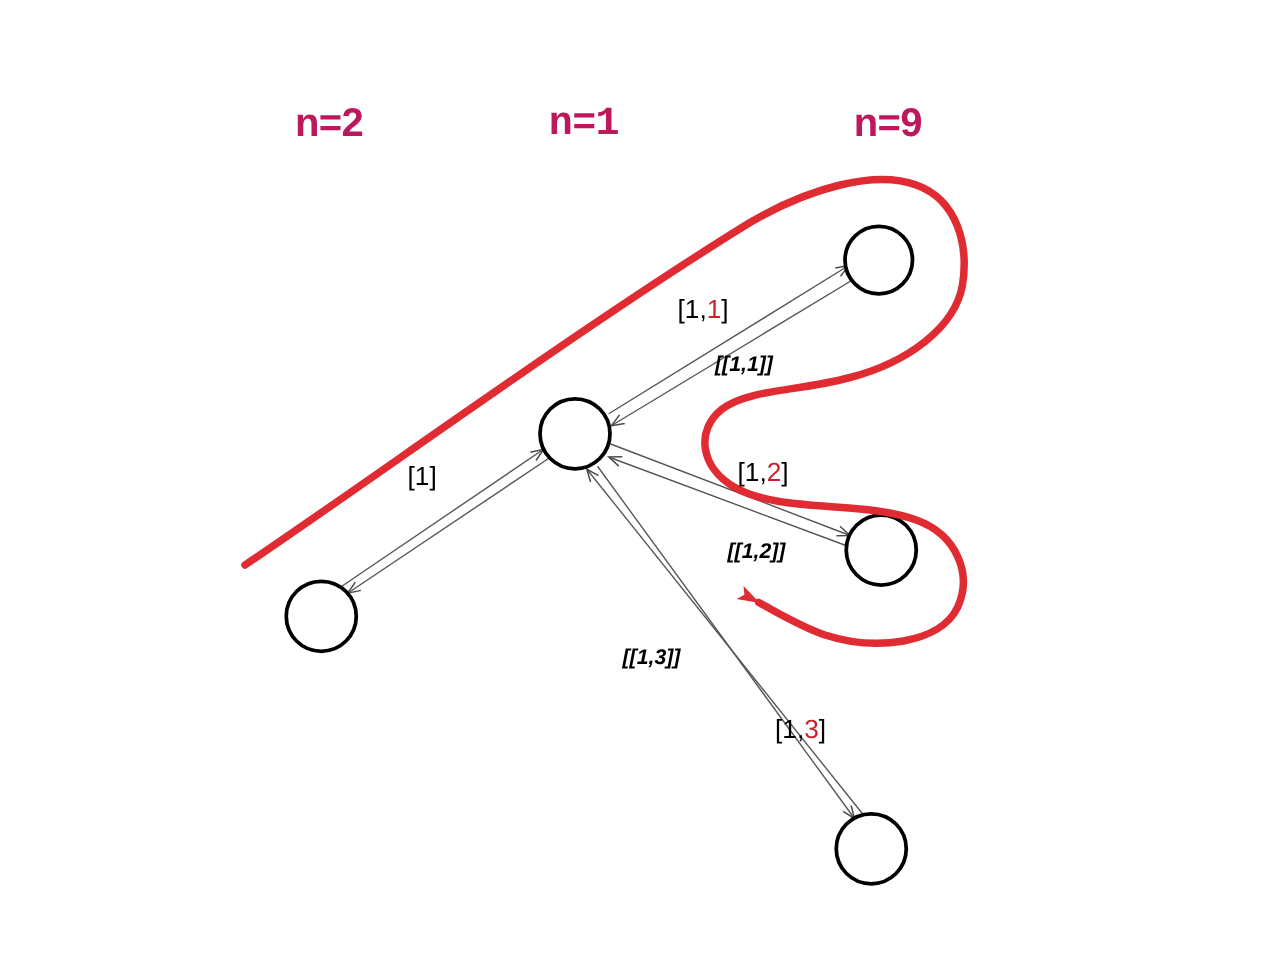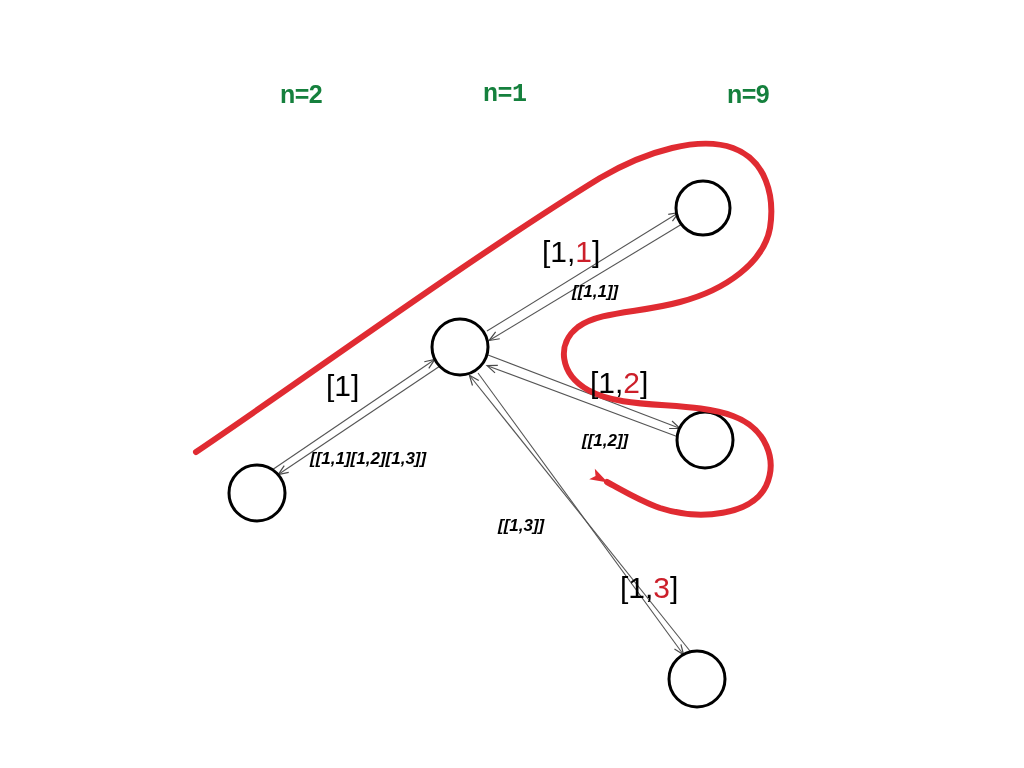--- a/index.html
+++ b/index.html
@@ -23,30 +23,29 @@
     position: absolute;
     left: 0;
     top: 0;
     width: 1024px;
     height: 768px;
   }
   .col-header {
     position: absolute;
     font-family: "Liberation Sans", sans-serif;
     font-weight: bold;
-    font-size: 25px;
-    color: #15803d;
+    font-size: 32px;
+    color: #be185d;
     white-space: nowrap;
     letter-spacing: -0.5px;
-    margin-left: 44px;
   }
   .edge-label {
     position: absolute;
     font-family: "Liberation Sans", sans-serif;
-    font-size: 30px;
+    font-size: 21px;
     color: #000000;
     white-space: nowrap;
     line-height: 1;
   }
   .edge-label.italic {
     font-style: italic;
     font-weight: bold;
     font-size: 17px;
   }
   .red-text {
@@ -120,21 +119,20 @@
   <div class="edge-label italic" style="left:572px; top:283px;">[[1,1]]</div>
 
   <div class="edge-label" style="left:590px; top:368px;">
     <span>[1,</span><span class="red-text">2</span><span>]</span>
   </div>
 
   <div class="edge-label italic" style="left:582px; top:432px;">[[1,2]]</div>
 
   <div class="edge-label" style="left:326px; top:371px;">[1]</div>
 
-  <div class="edge-label italic" style="left:310px; top:450px;">[[1,1][1,2][1,3]]</div>
 
   <div class="edge-label italic" style="left:498px; top:517px;">[[1,3]]</div>
 
   <div class="edge-label" style="left:620px; top:573px;">
     <span>[1,</span><span class="red-text">3</span><span>]</span>
   </div>
 
 </div>
 
 </body></html>

